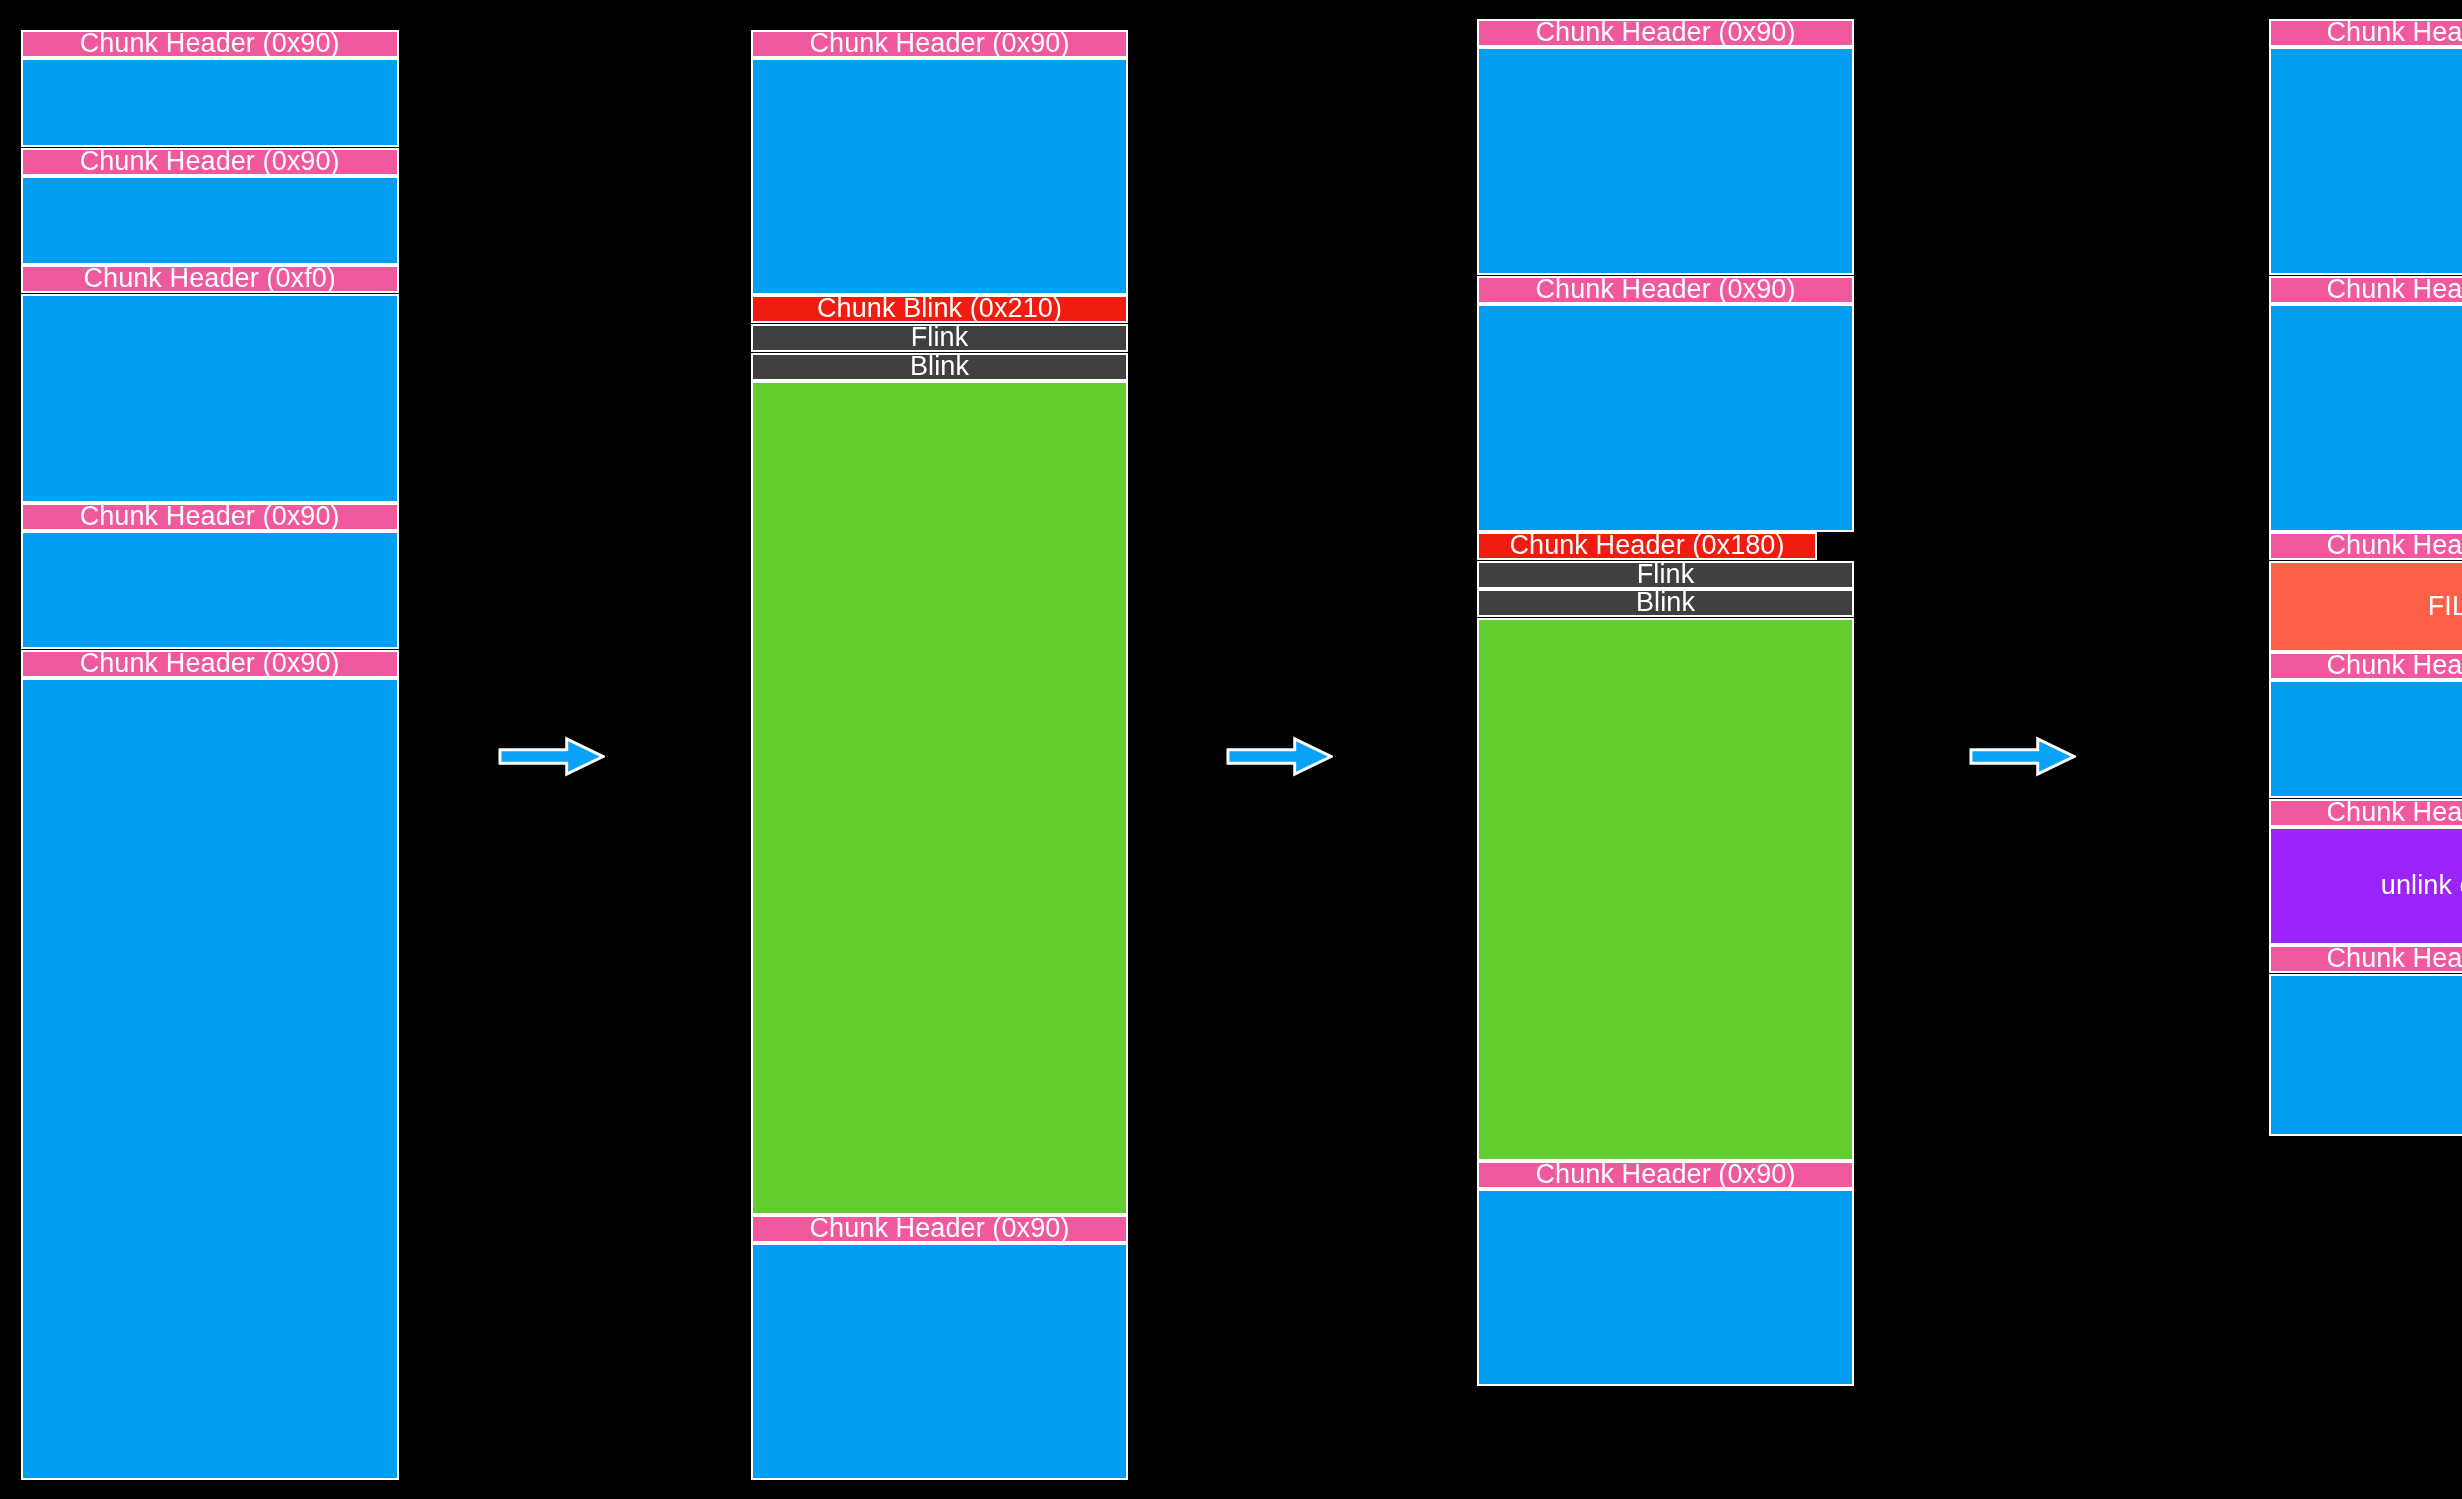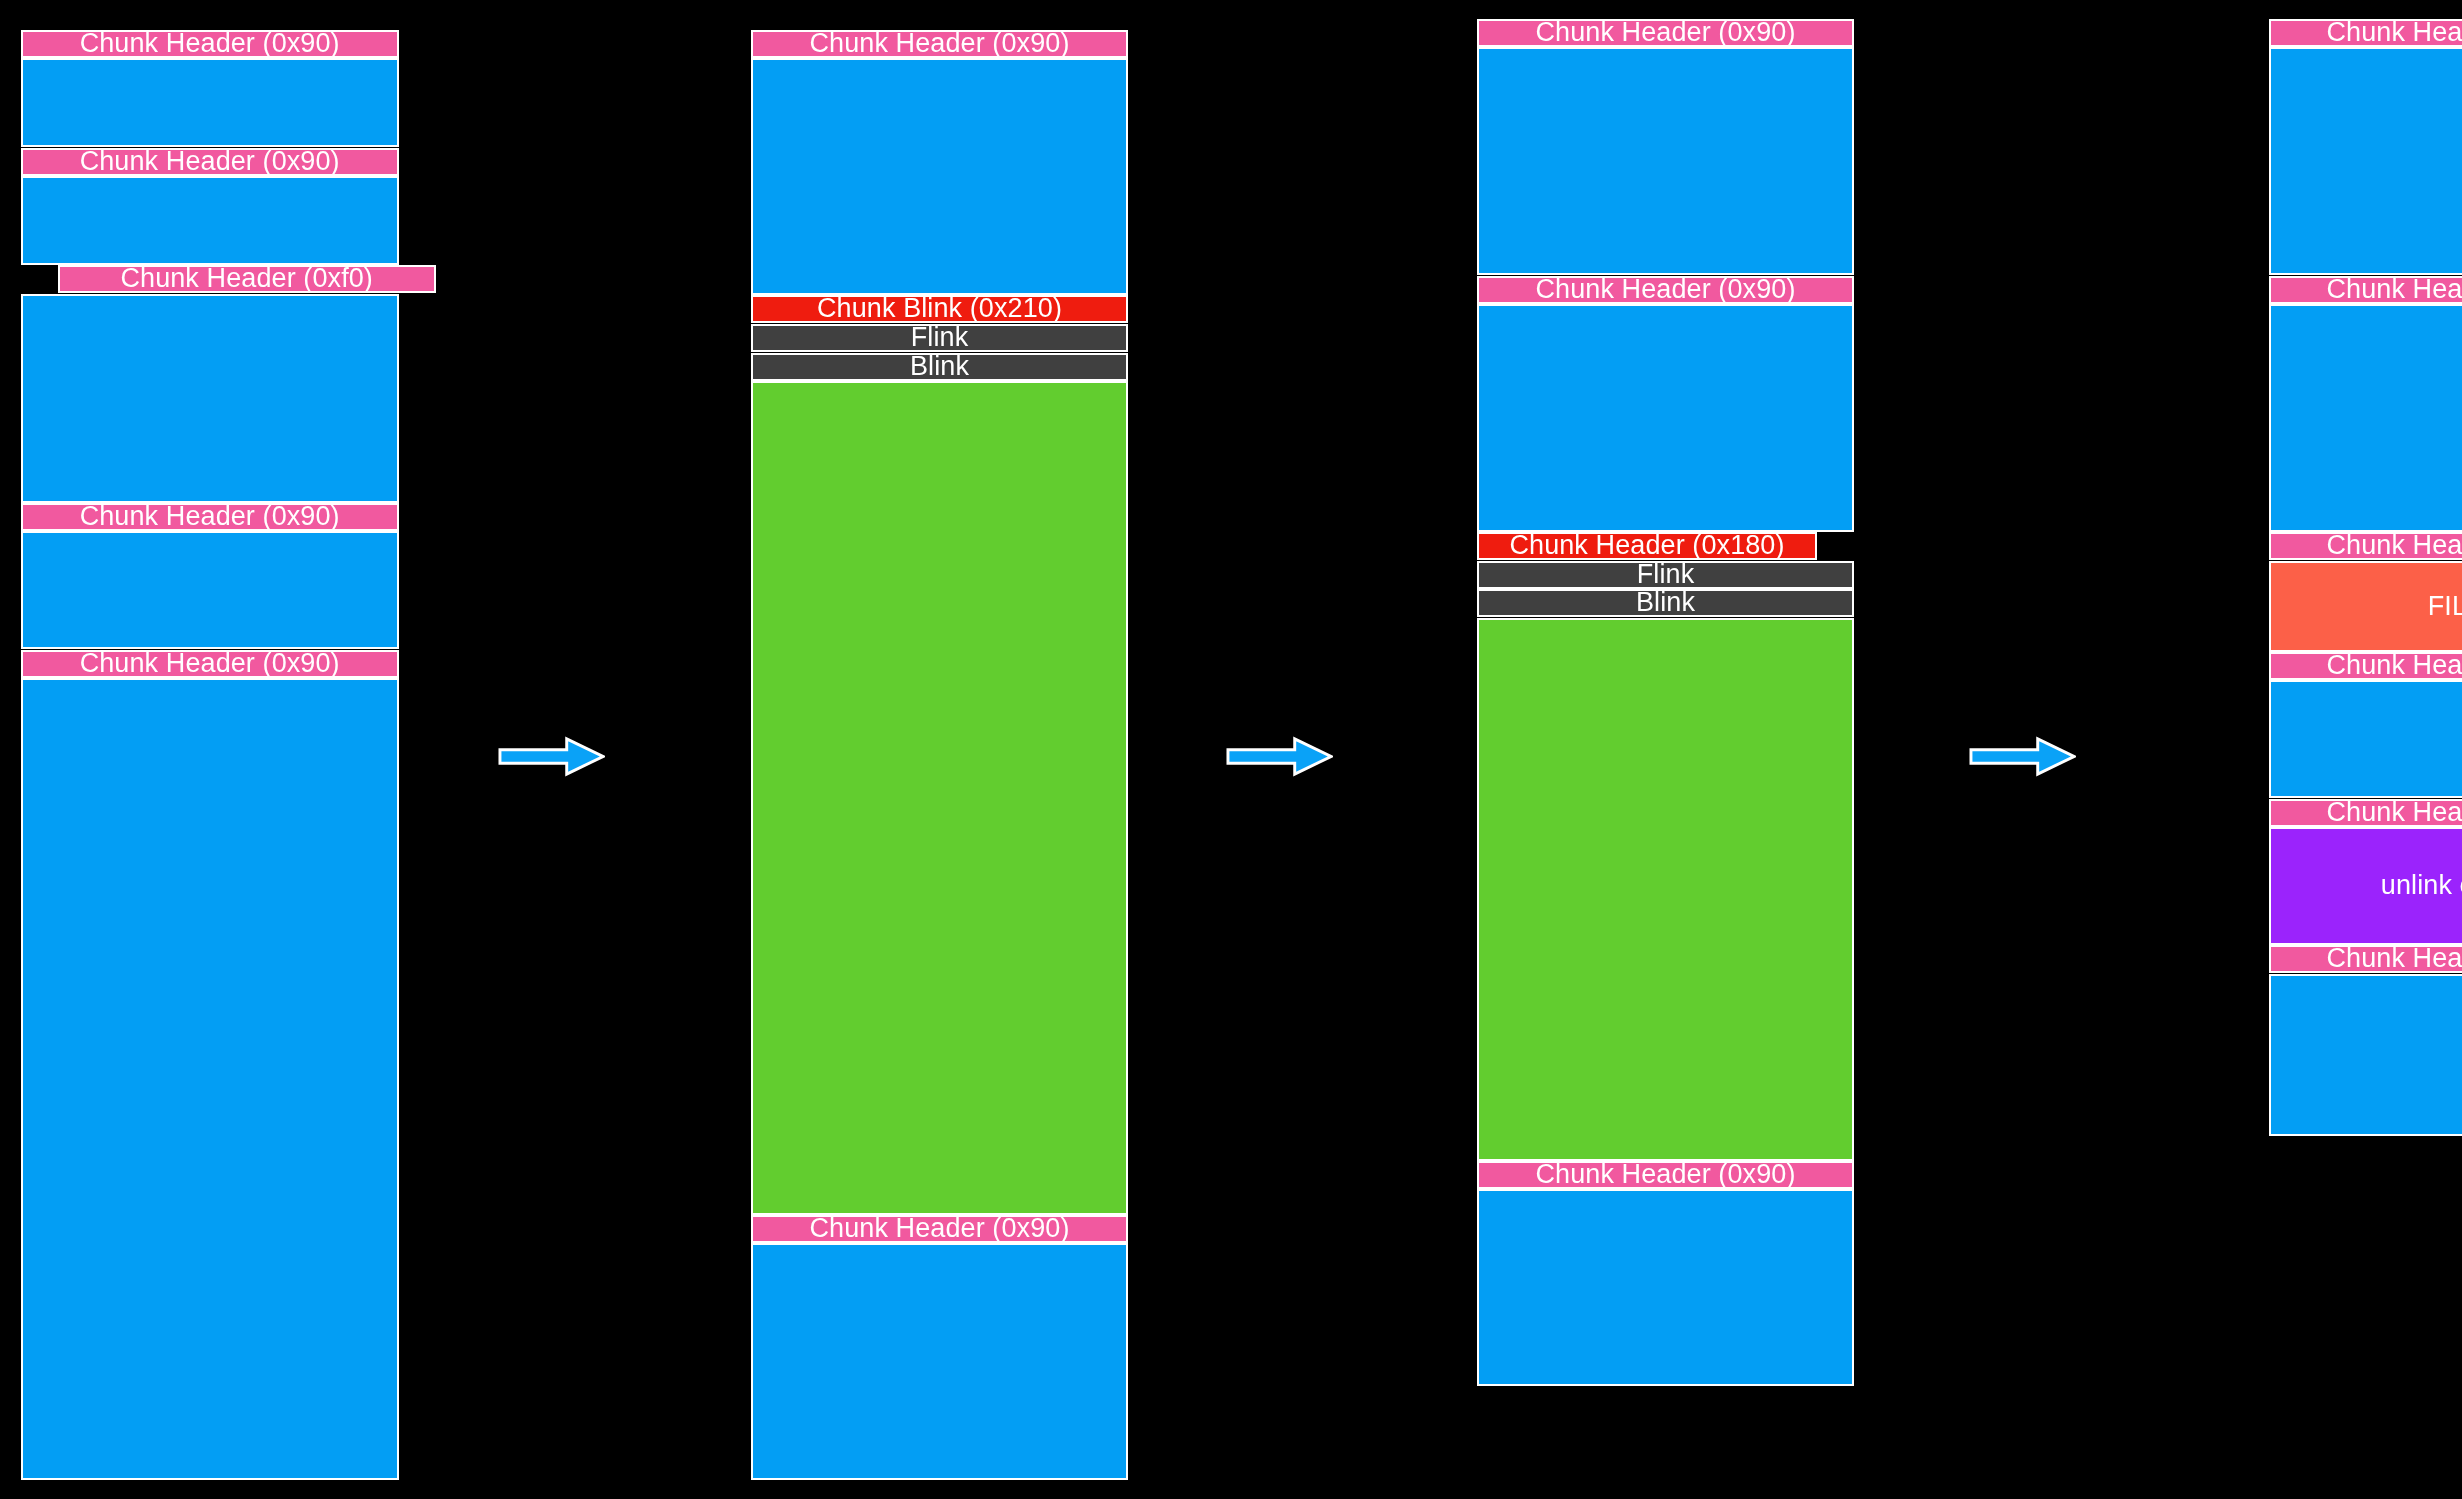--- a/index.html
+++ b/index.html
@@ -62,21 +62,21 @@
 </head>
 <body>
 
 <div id="stage">
 
   <div class="col" style="left:20.7px; top:29.5px; width:378px; height:1450px;">
     <div class="blk c-header" style="left:0; top:0;     width:378px; height:28.6px;">Chunk Header (0x90)</div>
     <div class="blk c-body" style="left:0; top:28.6px;  width:378px; height:89px;"></div>
     <div class="blk c-header" style="left:0; top:118px; width:378px; height:28.6px;">Chunk Header (0x90)</div>
     <div class="blk c-body" style="left:0; top:146px; width:378px; height:89px;"></div>
-    <div class="blk c-header" style="left:0; top:235px; width:378px; height:28.6px;margin-left:37px;">Chunk Header (0xf0)</div>
+    <div class="blk c-header" style="left:0; top:235px; width:378px; height:28.6px;">Chunk Header (0xf0)</div>
     <div class="blk c-body" style="left:0; top:264px; width:378px; height:209px;"></div>
     <div class="blk c-header" style="left:0; top:473px; width:378px; height:28.6px;">Chunk Header (0x90)</div>
     <div class="blk c-body" style="left:0; top:501px;width:378px; height:118px;"></div>
     <div class="blk c-header" style="left:0; top:620px;width:378px; height:28.6px;">Chunk Header (0x90)</div>
     <div class="blk c-body" style="left:0; top:648px;width:378px; height:802px;"></div>
   </div>
 
   <div class="arrow-blue" style="left:498px; top:736px; width:107px; height:41px;">
     <svg viewBox="0 0 218 84" preserveAspectRatio="none">
       <polygon points="4,28 140,28 140,6 214,42 140,78 140,56 4,56" fill="#0aa2f7" stroke="#ffffff" stroke-width="6" stroke-linejoin="miter"></polygon>

